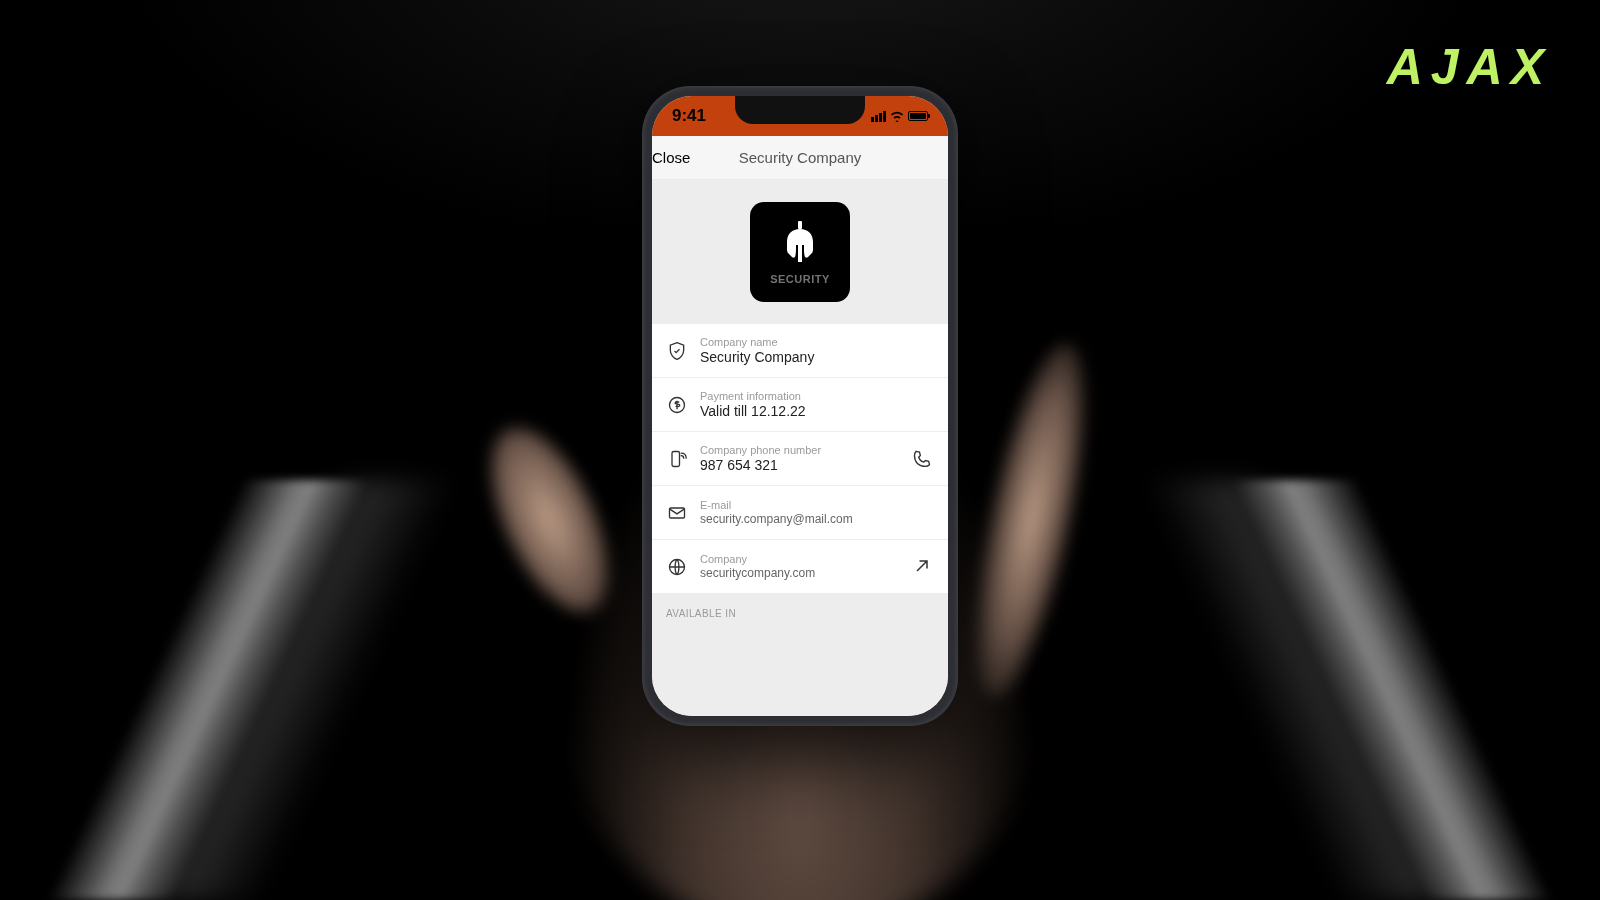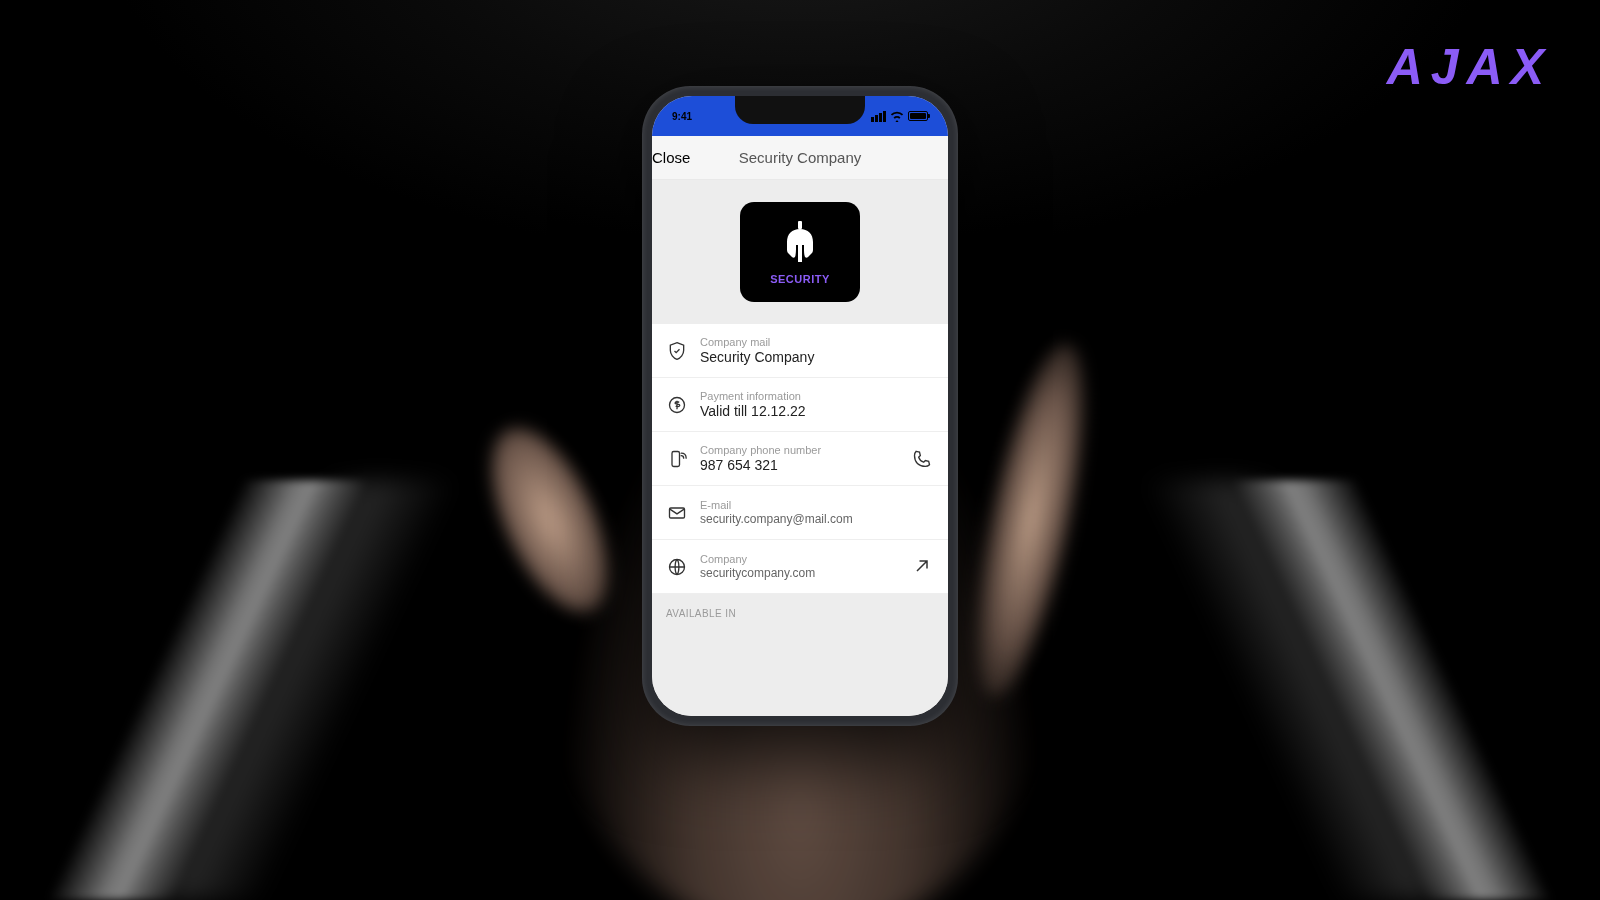--- a/index.html
+++ b/index.html
@@ -34,21 +34,21 @@
   .beam-left::after, .beam-right::after {
     content:""; position:absolute; inset:0;
   }
   .beam-left::after { background: linear-gradient(115deg, transparent 48%, rgba(255,255,255,0.15) 55%, transparent 65%); filter: blur(10px);}
   .beam-right::after { background: linear-gradient(-115deg, transparent 48%, rgba(255,255,255,0.15) 55%, transparent 65%); filter: blur(10px);}
 
   
   .brand {
     position: absolute;
     top: 38px; right: 48px;
-    color: #8b5cf6;
+    color: #bef264;
     font-size: 50px;
     font-weight: 700;
     letter-spacing: 8px;
     font-style: italic;
   }
 
   
   .hand {
     position: absolute;
     left: 50%; bottom: -40px;
@@ -104,23 +104,23 @@
     border-radius: 0 0 18px 18px;
     z-index: 50;
   }
   .status-bar {
     position: absolute;
     top: 0; left: 0; right: 0;
     height: 40px;
     display: flex; align-items: center; justify-content: space-between;
     padding: 0 20px;
     color: #fff;
-    font-size: 10px; font-weight: 600;
+    font-size: 17px; font-weight: 600;
     z-index: 40;
-    background: #1d4ed8;
+    background: #c2410c;
     color: #000;
   }
   .status-right { display: flex; align-items: center; gap: 4px; }
   .sig-bars { display:flex; align-items:flex-end; gap:1px; }
   .sig-bars span { width:3px; background:#000; display:block; }
   .sig-bars span:nth-child(1){height:5px;}
   .sig-bars span:nth-child(2){height:7px;}
   .sig-bars span:nth-child(3){height:9px;}
   .sig-bars span:nth-child(4){height:11px;}
   .battery { width:20px; height:10px; border:1px solid #000; border-radius:2px; position:relative; }
@@ -144,25 +144,25 @@
   }
   .nav-close { font-size: 15px; color: #000; font-weight: 500; cursor: pointer; }
   .nav-title { position: absolute; left: 0; right: 0; text-align: center; font-size: 15px; color: #555; pointer-events: none; }
 
   .logo-area {
     background: #ededed;
     padding: 22px 0;
     display: flex; justify-content: center;
   }
   .company-logo {
-    width: 120px; height: 100px;
+    width: 100px; height: 100px;
     background: #000;
     border-radius: 14px;
     display: flex; flex-direction: column; align-items: center; justify-content: center;
-    color: #8b5cf6;
+    color: #737373;
     gap: 4px;
   }
   .company-logo-text { font-size: 11px; font-weight: 700; letter-spacing: 0.5px; }
 
   .list { background: #fff; }
   .row {
     display: flex; align-items: center;
     padding: 10px 14px;
     min-height: 54px;
     border-bottom: 1px solid #eee;
@@ -255,21 +255,21 @@
       <div class="list">
 
         <div class="row">
           <span class="icon">
             <svg width="20" height="20" viewBox="0 0 24 24" fill="none" stroke="currentColor" stroke-width="1.6">
                 <path d="M12 2l8 3v6c0 5-3.5 9.5-8 11-4.5-1.5-8-6-8-11V5l8-3z"></path>
                 <path d="M9 12l2 2 4-4"></path>
               </svg>
           </span>
           <div class="texts">
-            <span class="label">Company mail</span>
+            <span class="label">Company name</span>
             <span class="value">Security Company</span>
           </div>
         </div>
 
         <div class="row">
           <span class="icon">
             <svg width="20" height="20" viewBox="0 0 24 24" fill="none" stroke="currentColor" stroke-width="1.6">
                 <circle cx="12" cy="12" r="9"></circle>
                 <path d="M12 7v10M14.5 9c-.7-.9-3.4-1.6-4.5 0-.9 1.4 1 2 2.5 2s3.4.6 2.5 2c-1.1 1.6-3.8.9-4.5 0"></path>
               </svg>

